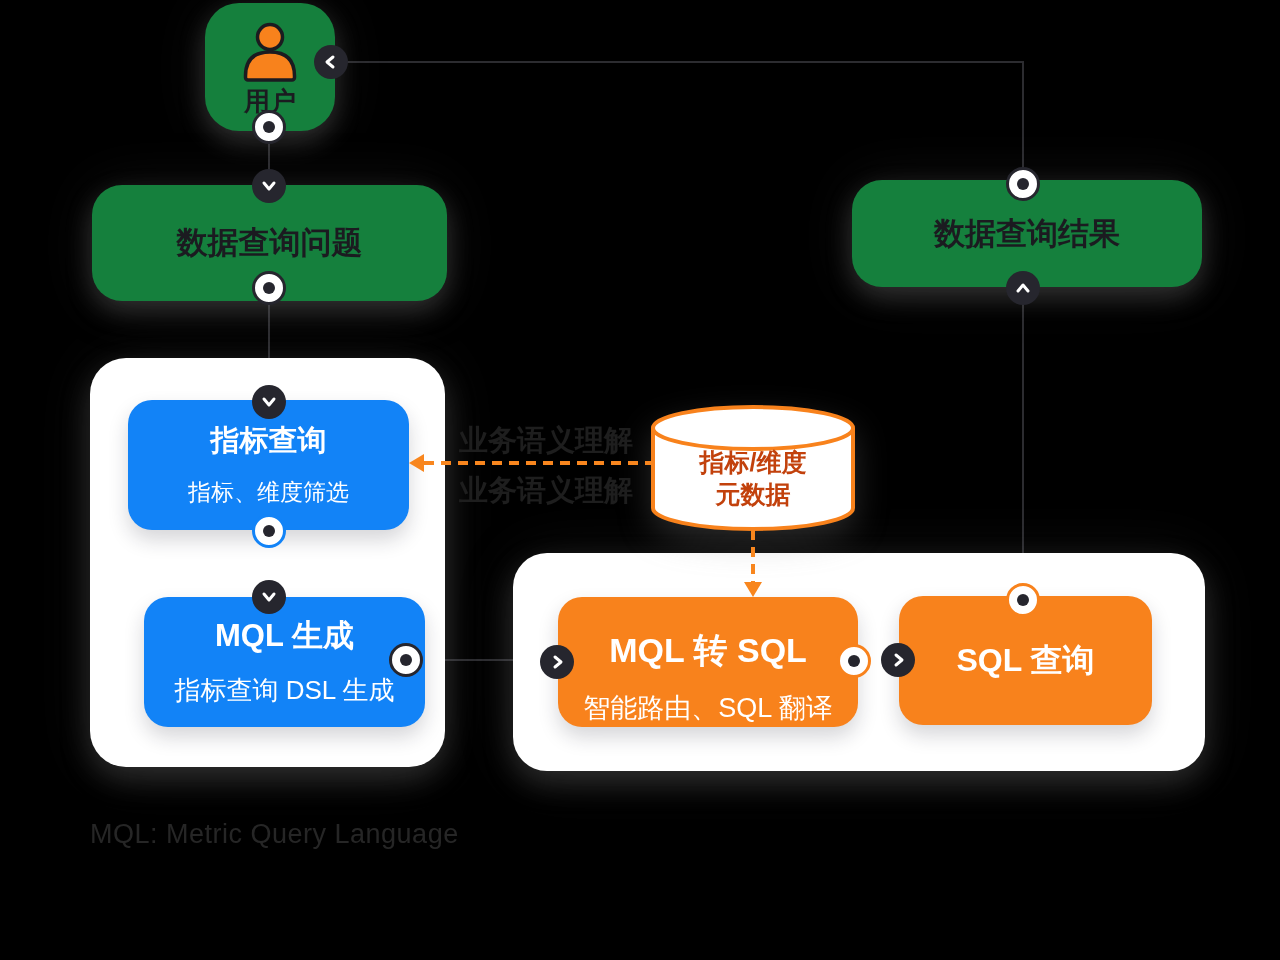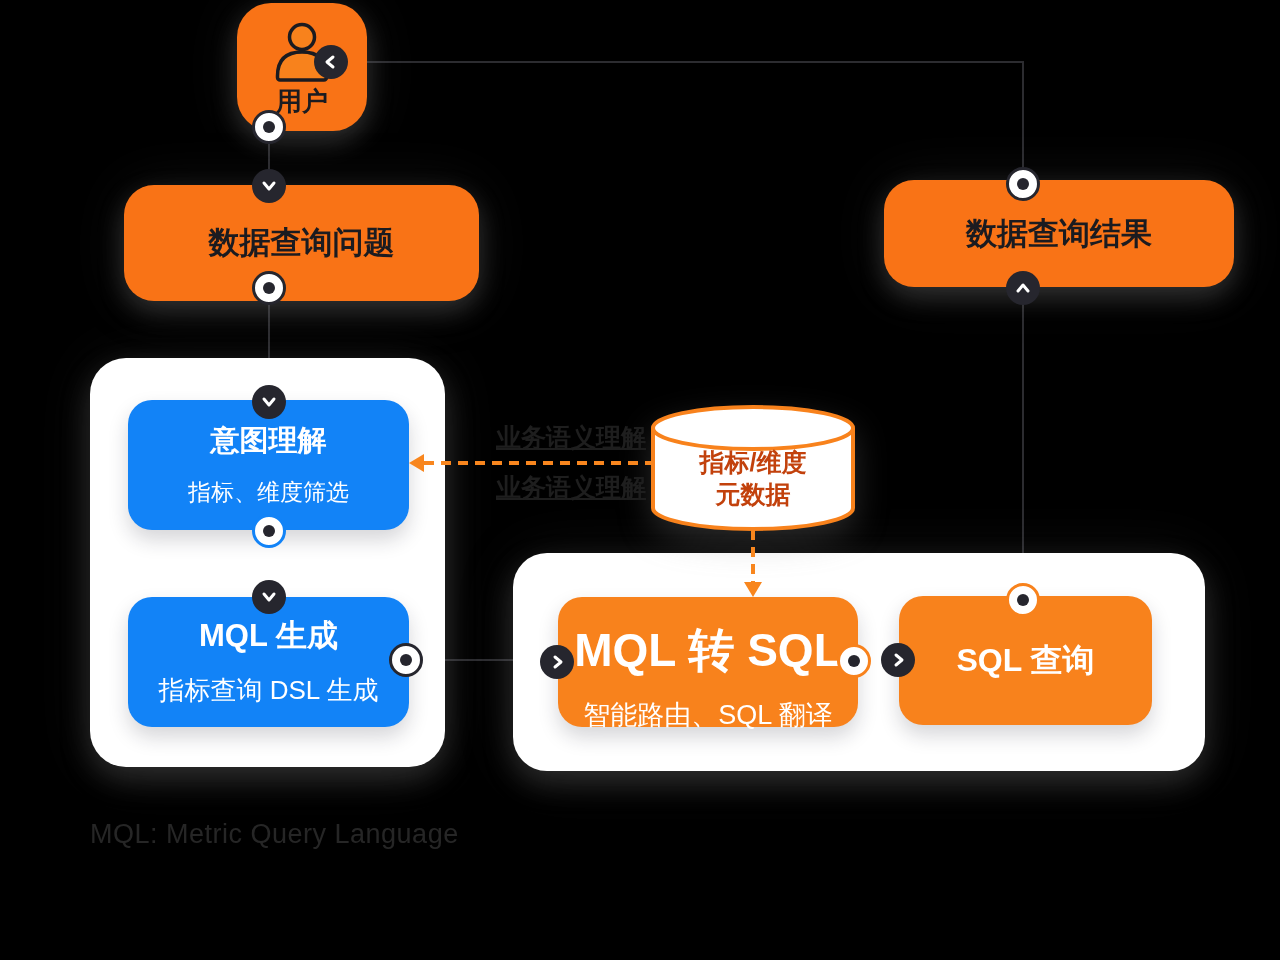--- a/index.html
+++ b/index.html
@@ -4,23 +4,22 @@
 <style>
   html,body{margin:0;padding:0;background:#000;}
   .stage{
     position:relative;width:1280px;height:960px;background:#000;overflow:hidden;
     font-family:"Liberation Sans","DejaVu Sans",sans-serif;
   }
   .abs{position:absolute;box-sizing:border-box;}
 
   
   .white-card{
-    background:#f97316;border-radius:30px;
+    background:#15803d;border-radius:30px;
     box-shadow:0 10px 26px rgba(130,130,130,.32), 0 2px 55px rgba(110,110,110,.18);
-    margin-left:32px;
   }
   .container-card{
     background:#fff;border-radius:36px;
     box-shadow:0 12px 30px rgba(130,130,130,.30), 0 2px 60px rgba(110,110,110,.16);
   }
   .proc-box{
     border-radius:24px;display:flex;flex-direction:column;align-items:center;justify-content:center;
     color:#fff;text-align:center;box-shadow:0 10px 20px rgba(25,25,45,.18);
   }
   .blue-box{background:#1283F7;}
@@ -43,21 +42,21 @@
     display:flex;align-items:center;justify-content:center;
   }
   .dot-node .dot{width:12px;height:12px;border-radius:50%;background:#26262E;}
   .ring-blue{border-color:#1283F7;}
   .ring-orange{border-color:#F8821C;}
   .chev-node{
     width:34px;height:34px;border-radius:50%;background:#26262E;
     display:flex;align-items:center;justify-content:center;
   }
 
-  .faint{color:#1E1E1E;font-weight:700;font-size:25px;text-align:right;text-decoration:underline;}
+  .faint{color:#1E1E1E;font-weight:700;font-size:29px;text-align:center;}
   .footnote{color:#262626;font-weight:500;font-size:27px;letter-spacing:.5px;}
   .cyl-text{color:#c2410c;font-weight:700;font-size:25px;line-height:32px;text-align:center;}
 </style>
 </head>
 <body>
 
 <div class="stage">
 
   <div class="abs line" style="left:347px;top:61px;width:676px;height:2px;"></div>
   <div class="abs line" style="left:1022px;top:61px;width:2px;height:107px;"></div>
@@ -83,31 +82,31 @@
 
   <div class="abs white-card" style="left:92px;top:185px;width:355px;height:116px;display:flex;align-items:center;justify-content:center;">
     <div class="label-dark" style="font-size:31px;">数据查询问题</div>
   </div>
 
   <div class="abs white-card" style="left:852px;top:180px;width:350px;height:107px;display:flex;align-items:center;justify-content:center;">
     <div class="label-dark" style="font-size:31px;">数据查询结果</div>
   </div>
 
   <div class="abs proc-box blue-box" style="left:128px;top:400px;width:281px;height:130px;">
-    <div class="proc-title" style="font-size:29px;">意图理解</div>
+    <div class="proc-title" style="font-size:29px;">指标查询</div>
     <div class="proc-sub" style="font-size:23px;">指标、维度筛选</div>
   </div>
 
-  <div class="abs proc-box blue-box" style="left:128px;top:597px;width:281px;height:130px;">
+  <div class="abs proc-box blue-box" style="left:144px;top:597px;width:281px;height:130px;">
     <div class="proc-title" style="font-size:31px;">MQL 生成</div>
     <div class="proc-sub" style="font-size:26px;">指标查询 DSL 生成</div>
   </div>
 
   <div class="abs proc-box orange-box" style="left:558px;top:597px;width:300px;height:130px;">
-    <div class="proc-title" style="font-size:46px;margin-top:32px;">MQL 转 SQL</div>
+    <div class="proc-title" style="font-size:34px;margin-top:32px;">MQL 转 SQL</div>
     <div class="proc-sub" style="font-size:27px;text-align:center;">智能路由、SQL 翻译</div>
   </div>
 
   <div class="abs proc-box orange-box" style="left:899px;top:596px;width:253px;height:129px;">
     <div class="proc-title" style="font-size:32px;">SQL 查询</div>
   </div>
 
   <span class="abs" style="left:648px;top:402px;filter:drop-shadow(0 12px 16px rgba(120,120,120,.32));">
     <svg width="210" height="132" viewBox="0 0 210 132">
       <path d="M5 26 L5 106 A100 21 0 0 0 205 106 L205 26" fill="#ffffff" stroke="#F8821C" stroke-width="4"></path>

